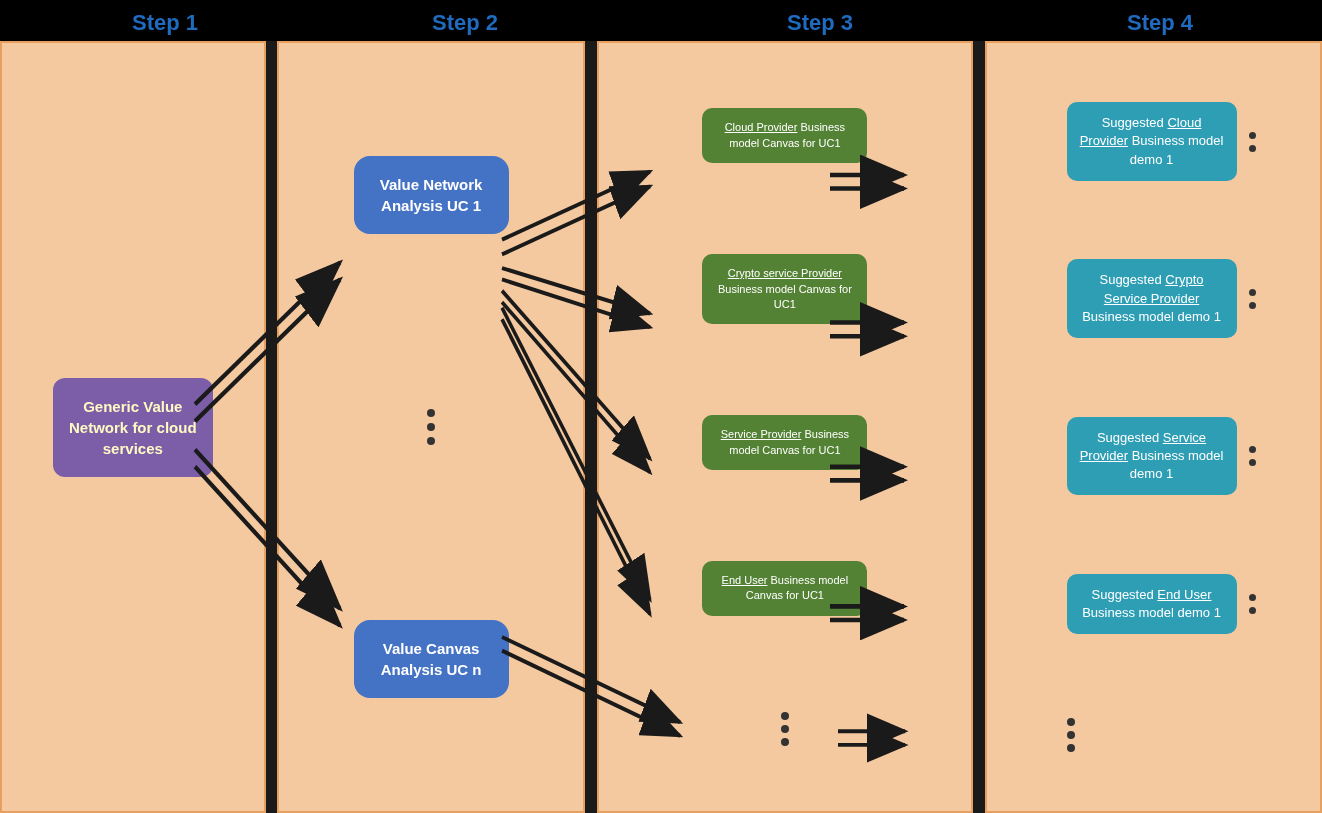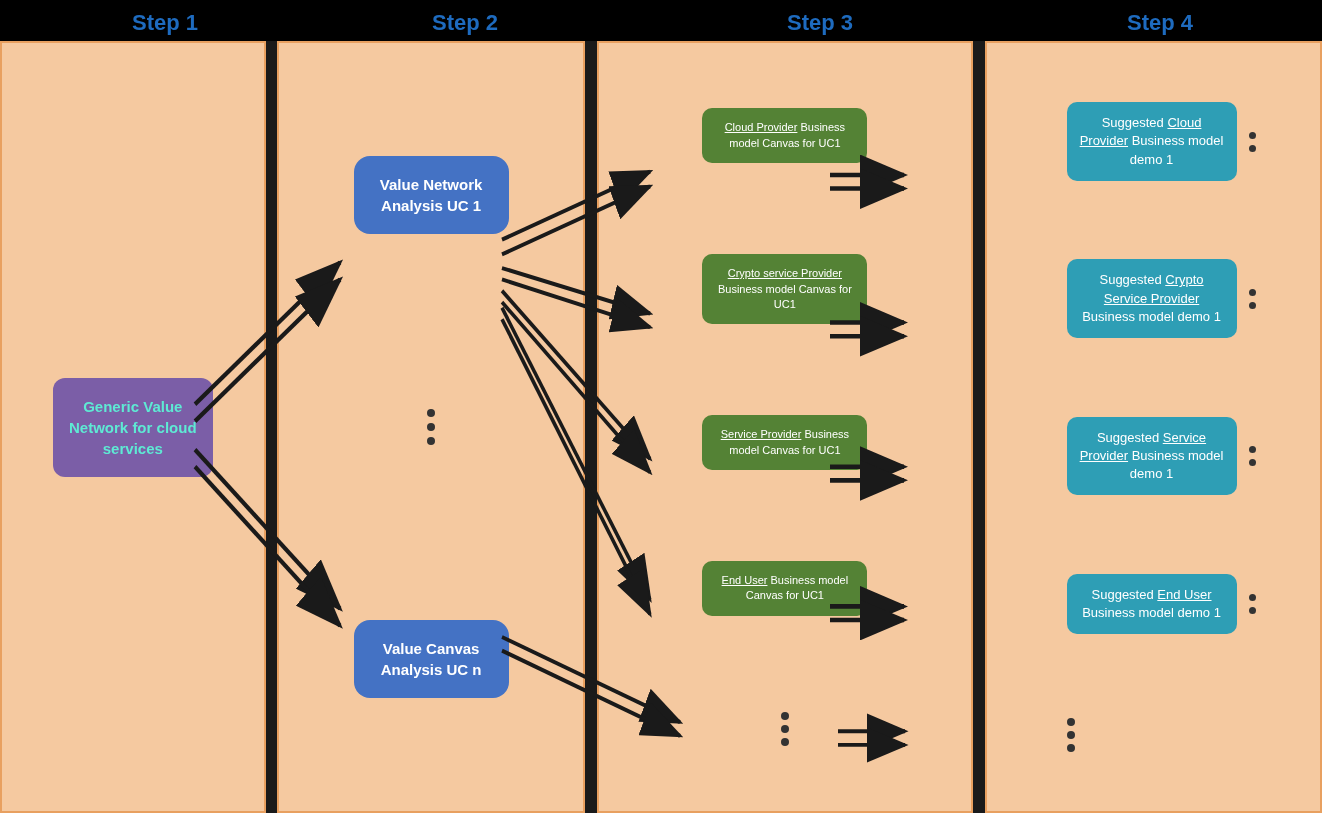--- a/index.html
+++ b/index.html
@@ -51,21 +51,21 @@
     
     .divider {
       width: 12px;
       background: #1a1a1a;
     }
 
     
     .box-purple {
       background: #7b5ea7;
       border-radius: 12px;
-      color: #5eead4;
+      color: #fef9c3;
       font-size: 15px;
       font-weight: bold;
       text-align: center;
       padding: 18px 14px;
       width: 160px;
       line-height: 1.4;
     }
     .box-blue {
       background: #4472c4;
       border-radius: 16px;

